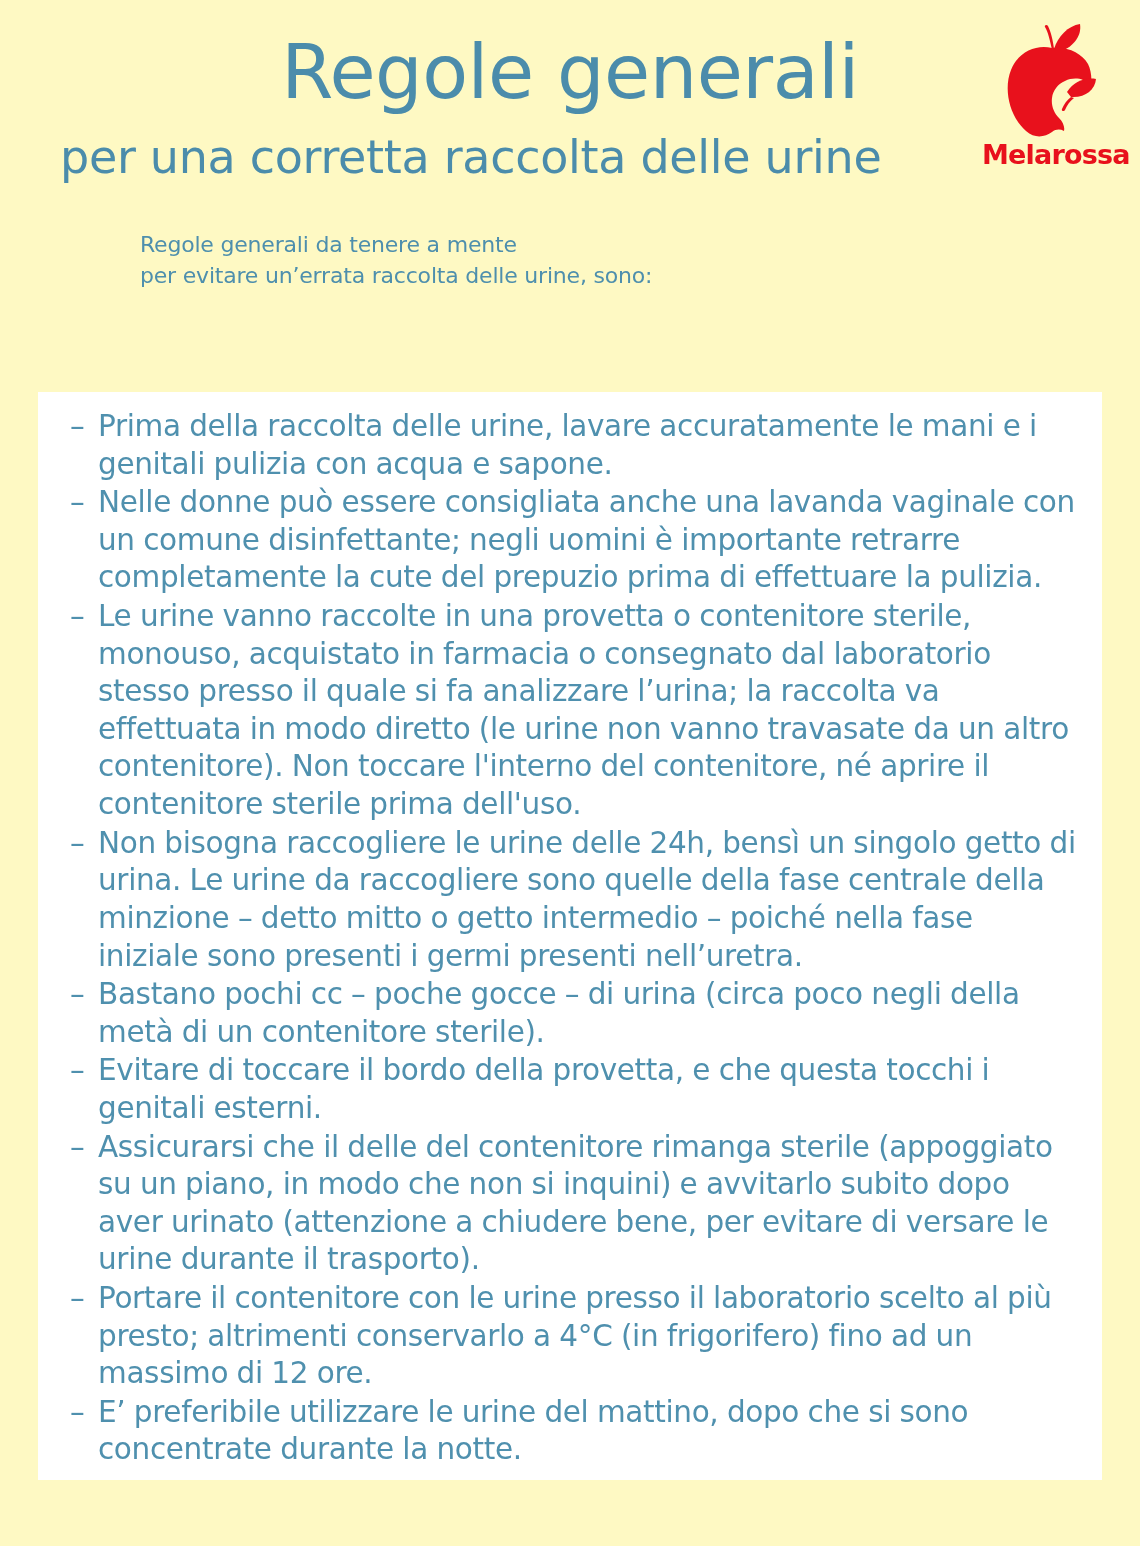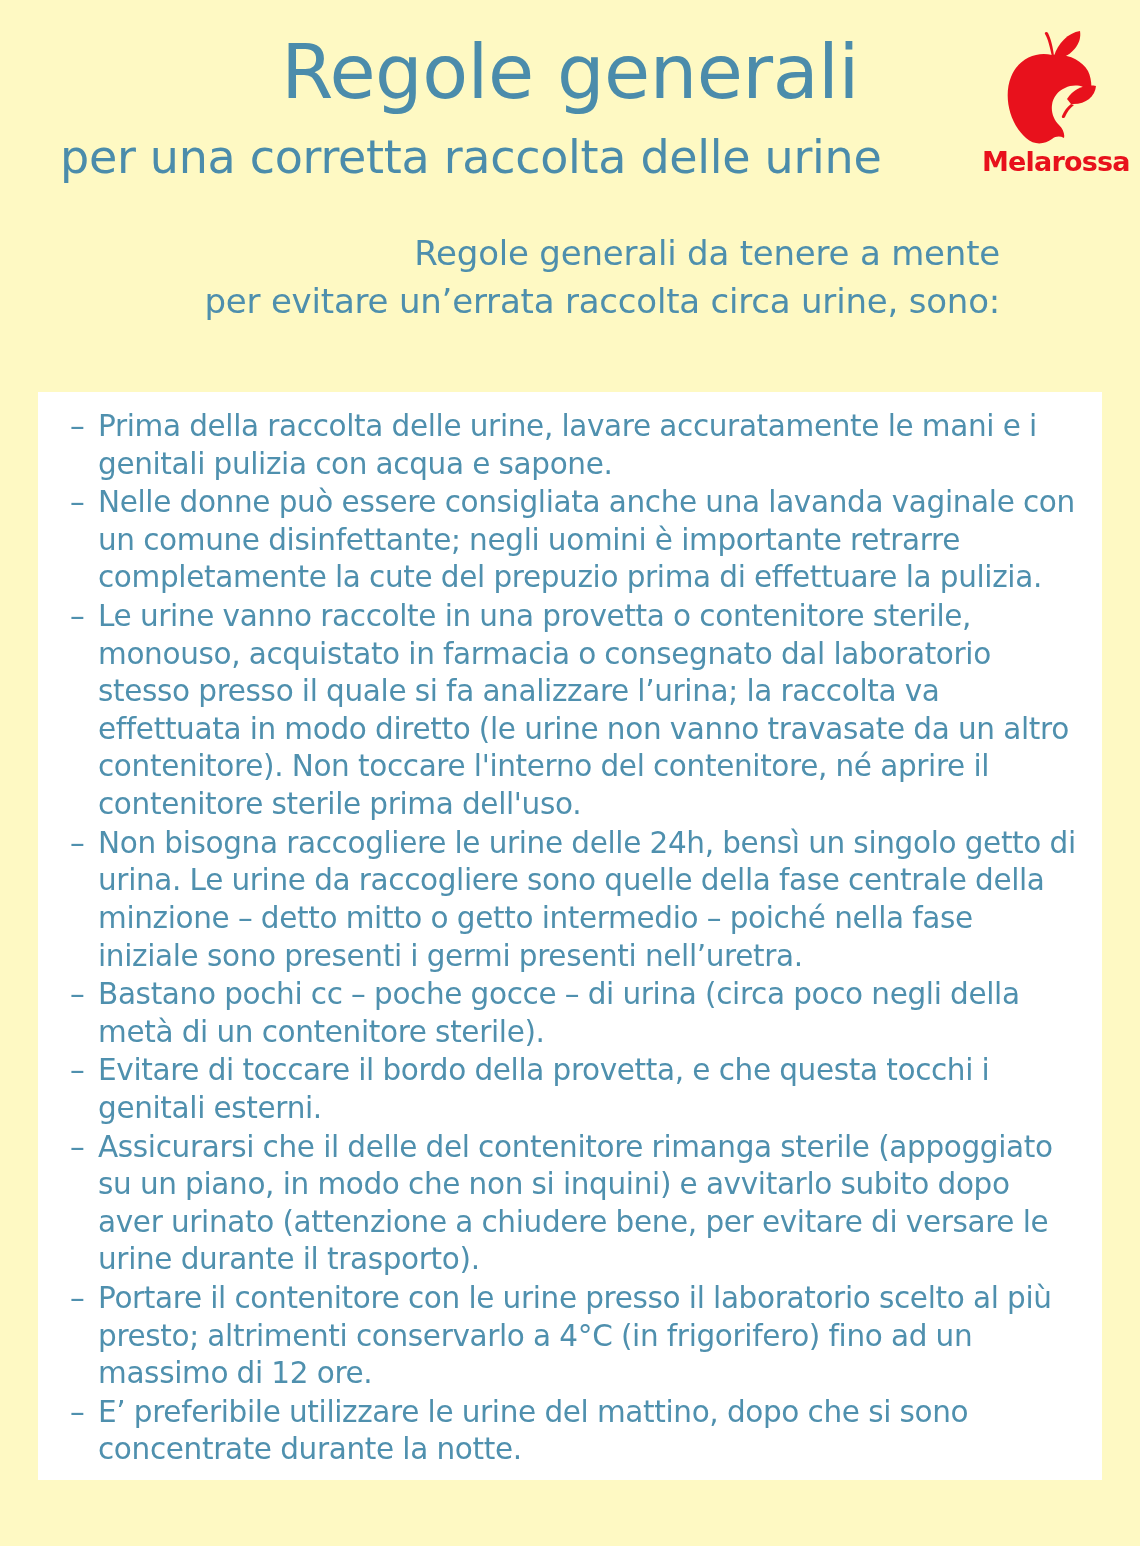--- a/index.html
+++ b/index.html
@@ -46,38 +46,38 @@
     color: #4b8cab;
     font-family: "DejaVu Sans", sans-serif;
     font-size: 46px;
     font-weight: 400;
     line-height: 1.05;
     margin: 22px 60px 0 60px;
     letter-spacing: -0.3px;
   }
 
   .intro {
-    text-align: right;
+    text-align: left;
     color: #4e8fad;
     font-family: "DejaVu Sans", sans-serif;
-    font-size: 34px;
+    font-size: 22px;
     font-weight: 400;
     line-height: 1.42;
     margin: 48px auto 0 auto;
     width: 860px;
     letter-spacing: -0.2px;
   }
   .intro-line {
     display: block;
   }
 
   
   .logo {
     position: absolute;
-    top: 29px;
+    top: 22px;
     right: 18px;
     width: 140px;
     height: 155px;
     text-align: center;
   }
   .logo-mark {
     display: block;
     margin: 0 auto;
   }
   .logo-word {
@@ -137,21 +137,21 @@
 </head>
 <body>
 
 <div class="page">
 
   <div class="header">
     <h1 class="title">Regole generali</h1>
     <h2 class="subtitle">per una corretta raccolta delle urine</h2>
     <p class="intro">
       <span class="intro-line">Regole generali da tenere a mente</span>
-      <span class="intro-line">per evitare un’errata raccolta circa urine, sono:</span>
+      <span class="intro-line">per evitare un’errata raccolta delle urine, sono:</span>
     </p>
   </div>
 
   <div class="logo">
     <svg class="logo-mark" width="120" height="118" viewBox="0 0 120 118" aria-hidden="true">
 
       <path d="M60 28 C58 18 56 10 53 5 C52 3 55 2 56 4 C59 10 61 19 62 27 Z" fill="#e8111c"></path>
       <path d="M62 27 C66 14 76 4 88 2 C90 14 81 26 66 30 Z" fill="#e8111c"></path>
 
       <path d="M60 26

